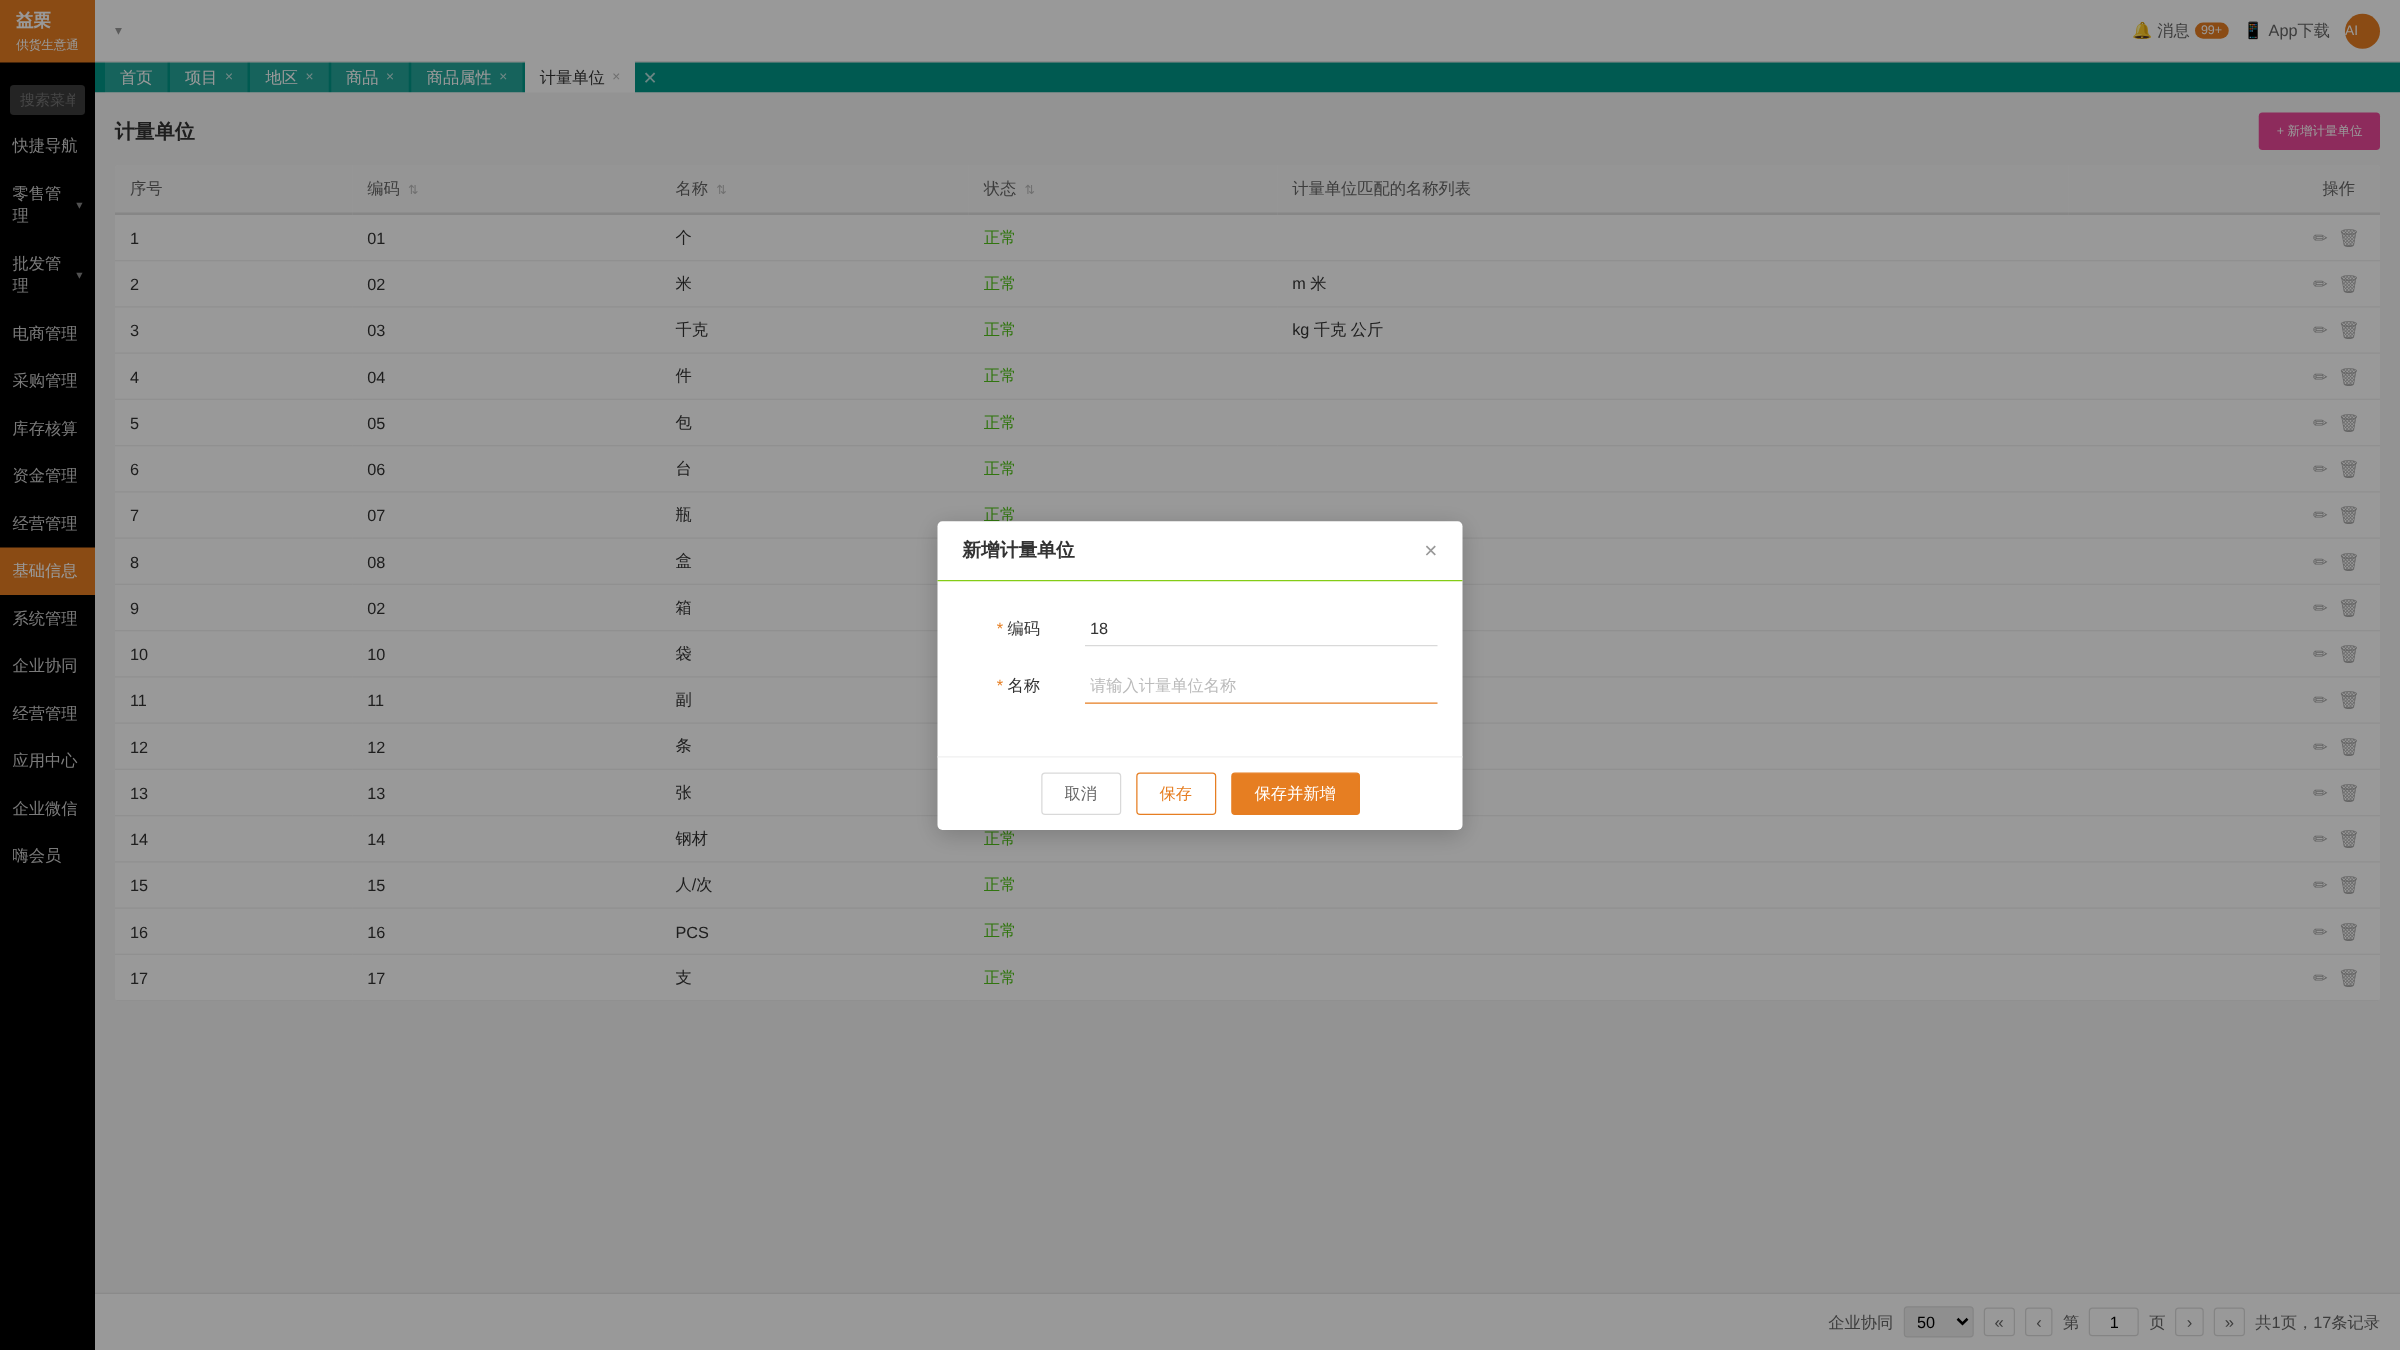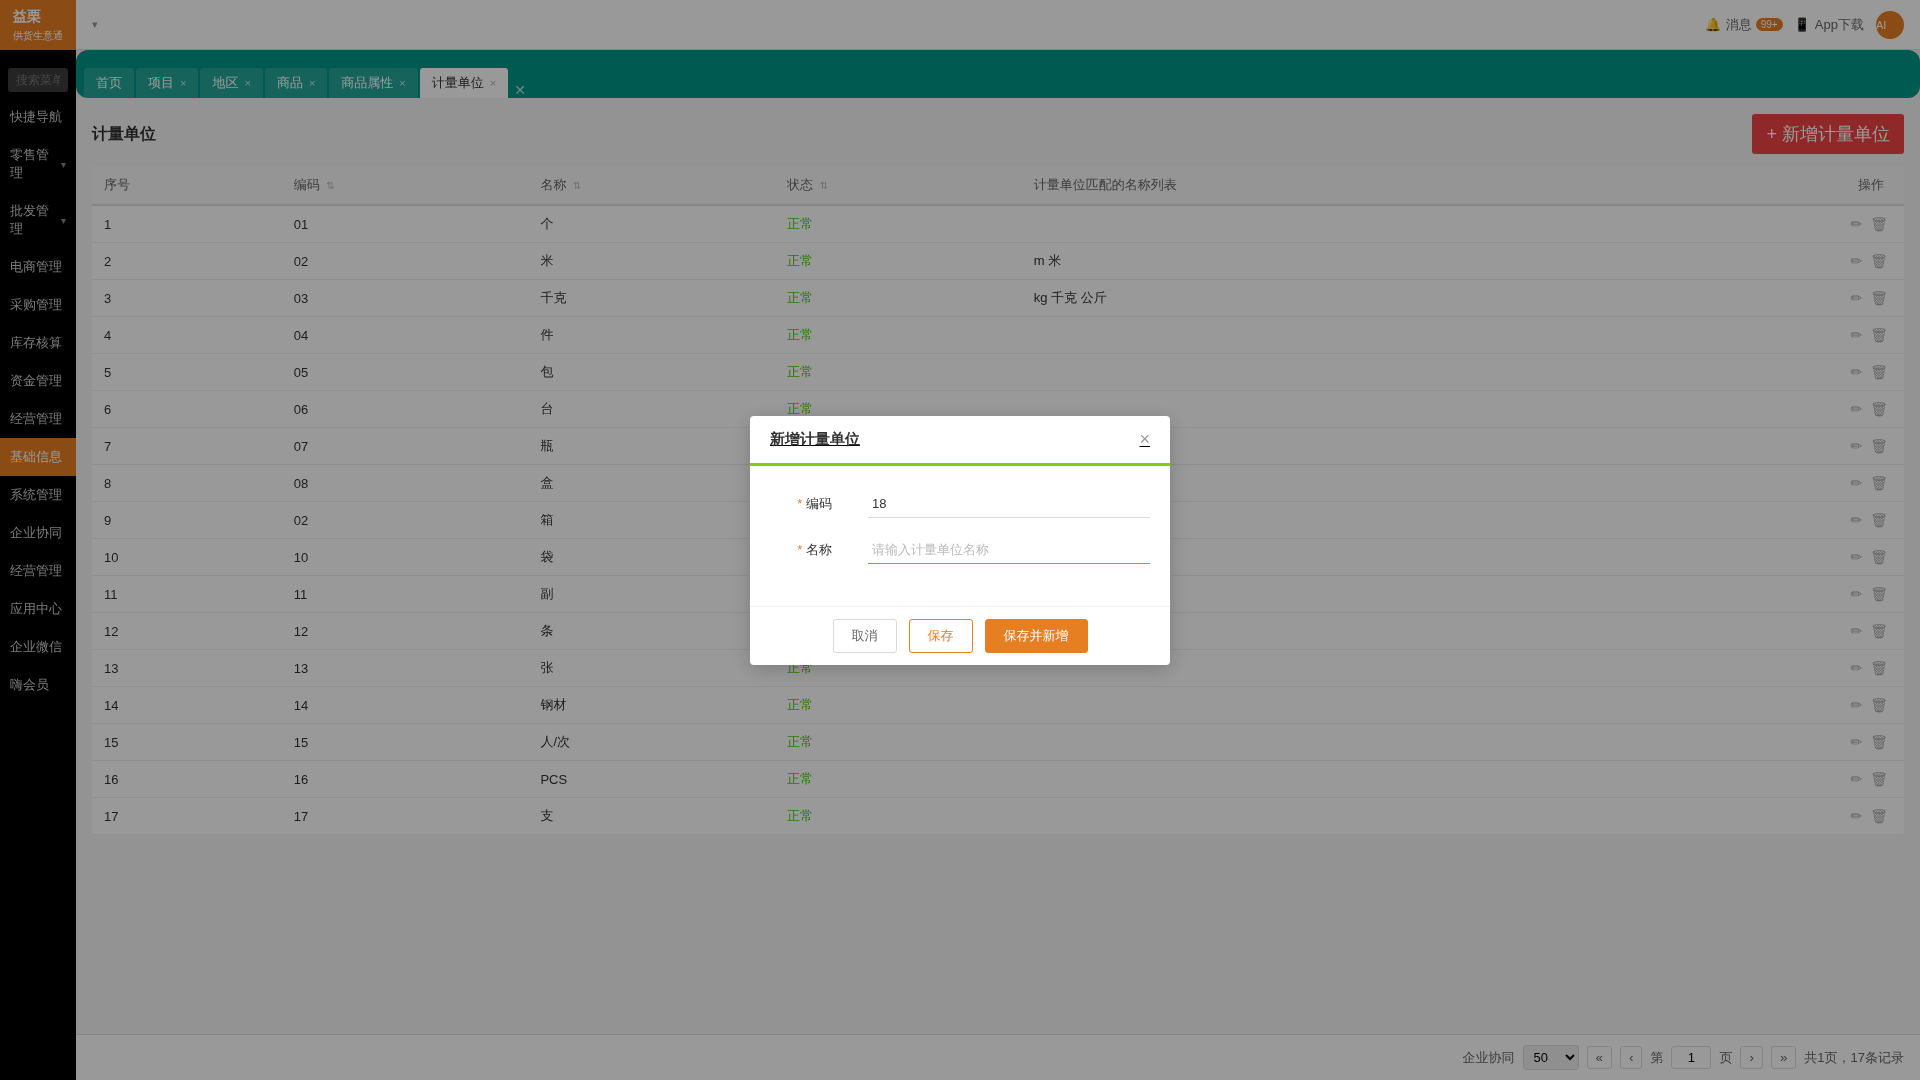--- a/index.html
+++ b/index.html
@@ -18,32 +18,32 @@
 
     
     .topbar { background: white; height: 50px; display: flex; align-items: center; justify-content: space-between; padding: 0 16px; border-bottom: 1px solid #e0e0e0; flex-shrink: 0; }
     .topbar-left { display: flex; align-items: center; gap: 8px; }
     .topbar-right { display: flex; align-items: center; gap: 12px; }
     .topbar-btn { background: none; border: none; cursor: pointer; color: #666; font-size: 13px; display: flex; align-items: center; gap: 4px; }
     .badge { background: #e67e22; color: white; border-radius: 10px; padding: 1px 5px; font-size: 10px; }
     .avatar { width: 28px; height: 28px; border-radius: 50%; background: #e67e22; color: white; display: flex; align-items: center; justify-content: flex-start; font-size: 11px; }
 
     
-    .tabs-bar { background: #009688; display: flex; align-items: flex-end; padding: 0 8px; height: 48px; flex-shrink: 0; gap: 2px; border-radius: 12px; }
+    .tabs-bar { background: #009688; display: flex; align-items: center; padding: 0 8px; height: 24px; flex-shrink: 0; gap: 2px; }
     .tab { background: rgba(255,255,255,0.15); color: white; padding: 6px 12px; border-radius: 3px 3px 0 0; cursor: pointer; display: flex; align-items: center; gap: 6px; font-size: 13px; white-space: nowrap; }
     .tab.active { background: white; color: #333; }
     .tab .close-x { font-size: 11px; cursor: pointer; opacity: 0.7; }
     .tab.active .close-x { color: #999; }
     .close-tab-btn { background: none; border: none; color: white; cursor: pointer; margin-left: 4px; font-size: 14px; opacity: 0.7; }
 
     
     .content { flex: 1; background: #f5f5f5; padding: 16px; overflow: auto; position: relative; }
     .page-header { display: flex; align-items: center; justify-content: space-between; margin-bottom: 12px; }
     .page-title { font-size: 16px; font-weight: bold; color: #333; }
-    .add-btn { background: #ef4444; color: white; border: none; padding: 8px 14px; border-radius: 3px; cursor: pointer; font-size: 18px; }
+    .add-btn { background: #ec4899; color: white; border: none; padding: 8px 14px; border-radius: 3px; cursor: pointer; font-size: 10px; }
 
     
     .table-container { background: white; border-radius: 3px; overflow: hidden; }
     table { width: 100%; border-collapse: collapse; }
     thead tr { background: #f9f9f9; border-bottom: 2px solid #e0e0e0; }
     th { padding: 10px 12px; text-align: left; color: #666; font-weight: normal; font-size: 13px; white-space: nowrap; }
     th .sort-icon { color: #bbb; font-size: 10px; margin-left: 3px; }
     tbody tr { border-bottom: 1px solid #f0f0f0; }
     td { padding: 9px 12px; color: #333; font-size: 13px; }
     .status-normal { color: #52c41a; }
@@ -52,21 +52,21 @@
 
     
     .table-footer { background: white; padding: 10px 16px; display: flex; align-items: center; justify-content: flex-end; gap: 8px; font-size: 13px; color: #666; border-top: 1px solid #e0e0e0; flex-shrink: 0; }
     .page-select { border: 1px solid #ddd; border-radius: 3px; padding: 3px 6px; font-size: 13px; }
     .page-nav-btn { border: 1px solid #ddd; background: white; padding: 3px 8px; cursor: pointer; border-radius: 3px; color: #666; }
     .page-input { border: 1px solid #ddd; border-radius: 3px; padding: 3px 6px; width: 40px; text-align: center; font-size: 13px; }
 
     
     .modal-overlay { position: fixed; top: 0; left: 0; width: 100%; height: 100%; background: rgba(0,0,0,0.4); display: flex; align-items: center; justify-content: center; z-index: 1000; }
     .modal { background: white; border-radius: 4px; width: 420px; box-shadow: 0 4px 20px rgba(0,0,0,0.2); }
-    .modal-header { padding: 14px 20px; border-bottom: 3px solid #84cc16; display: flex; align-items: center; justify-content: space-between; text-decoration: underline; }
+    .modal-header { padding: 14px 20px; border-bottom: 1px solid #84cc16; display: flex; align-items: center; justify-content: space-between; }
     .modal-title { font-size: 15px; font-weight: bold; color: #333; }
     .modal-close { background: none; border: none; cursor: pointer; color: #999; font-size: 18px; line-height: 1; }
     .modal-body { padding: 24px 20px; }
     .form-row { display: flex; align-items: center; margin-bottom: 18px; gap: 28px; }
     .form-label { width: 70px; text-align: right; color: #333; font-size: 13px; padding-right: 8px; }
     .form-input { flex: 1; border: none; border-bottom: 1px solid #d9d9d9; padding: 6px 4px; font-size: 13px; outline: none; color: #333; }
     .form-input.active-border { border-bottom-color: #e67e22; }
     .form-input::placeholder { color: #bbb; }
     .modal-footer { padding: 12px 20px; display: flex; align-items: center; justify-content: center; gap: 12px; border-top: 1px solid #f0f0f0; }
     .btn-cancel { border: 1px solid #d9d9d9; background: white; color: #666; padding: 7px 18px; border-radius: 3px; cursor: pointer; font-size: 13px; }

